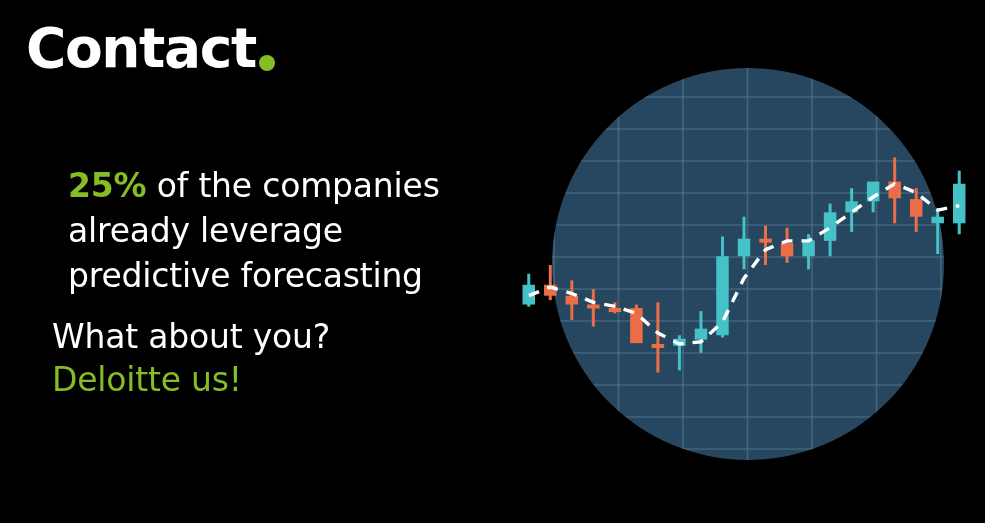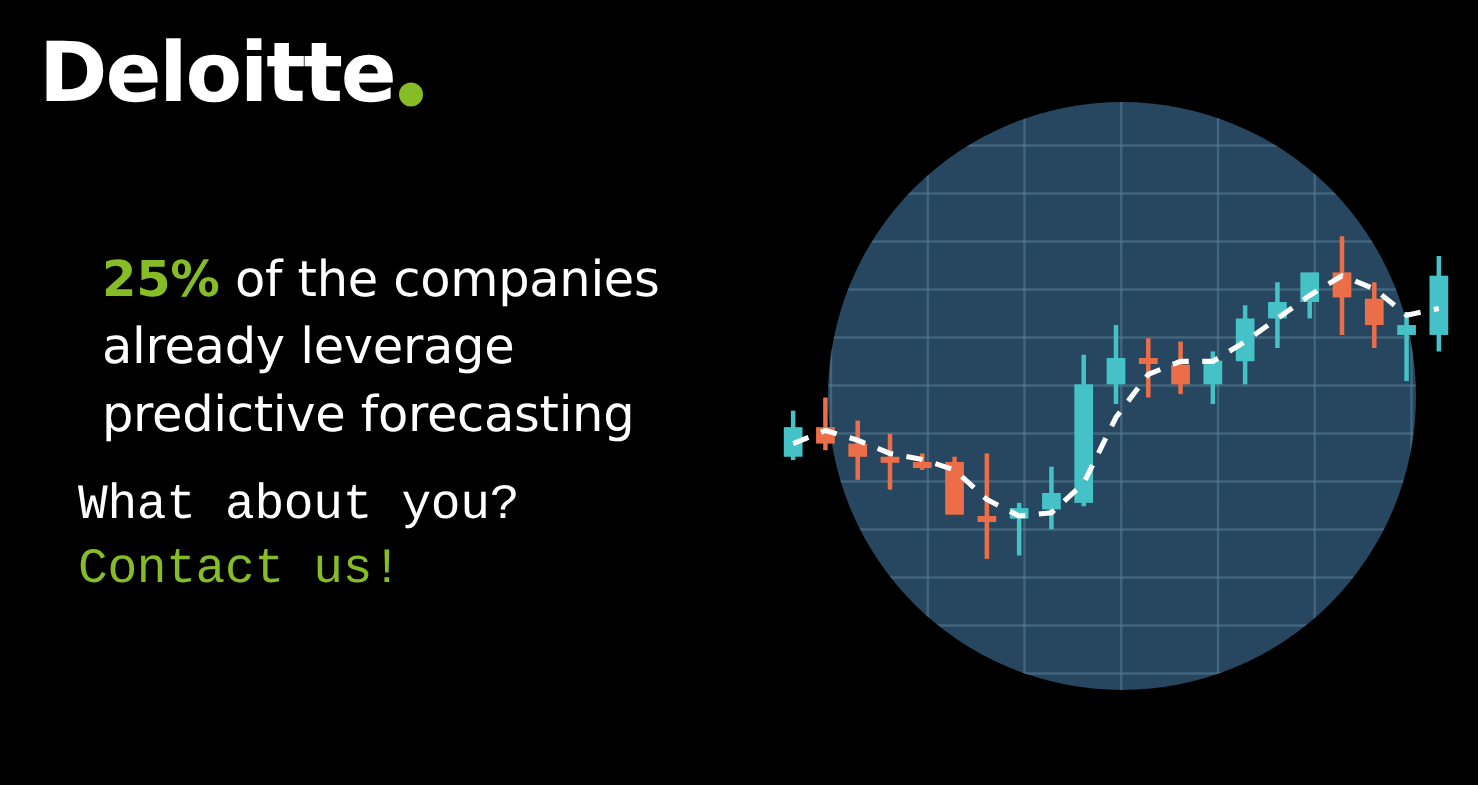--- a/index.html
+++ b/index.html
@@ -56,21 +56,20 @@
     line-height: 1.36;
     font-weight: normal;
     margin: 16px;
     letter-spacing: -0.2px;
   }
   .headline .stat {
     color: #86BC25;
     font-weight: bold;
   }
   #cta {
-    font-family: Liberation Mono, monospace;
   }
   .cta-line {
     font-size: 33px;
     line-height: 1.32;
     margin: 0;
     letter-spacing: -0.2px;
   }
   .cta-white { color: #ffffff; }
   .cta-green { color: #86BC25; }
 
@@ -83,29 +82,29 @@
     height: 473px;
   }
   #chart-svg { display: block; }
 </style>
 </head>
 <body>
 
 <div id="stage">
 
   <div id="logo">
-    <span id="logo-word">Deloitte</span>
+    <span id="logo-word">Contact</span>
     <span id="logo-dot"></span>
   </div>
 
   <div id="copy">
     <p class="headline"><span class="stat">25%</span><span> of the companies already leverage predictive forecasting</span></p>
     <div id="cta">
       <p class="cta-line cta-white">What about you?</p>
-      <p class="cta-line cta-green">Contact us!</p>
+      <p class="cta-line cta-green">Deloitte us!</p>
     </div>
   </div>
 
   <div id="chart-wrap">
     <svg id="chart-svg" width="485" height="473" viewBox="0 0 485 473">
       <defs>
         <clipPath id="circle-clip">
           <circle id="clip-circle" cx="248" cy="239" r="196"></circle>
         </clipPath>
       </defs>

